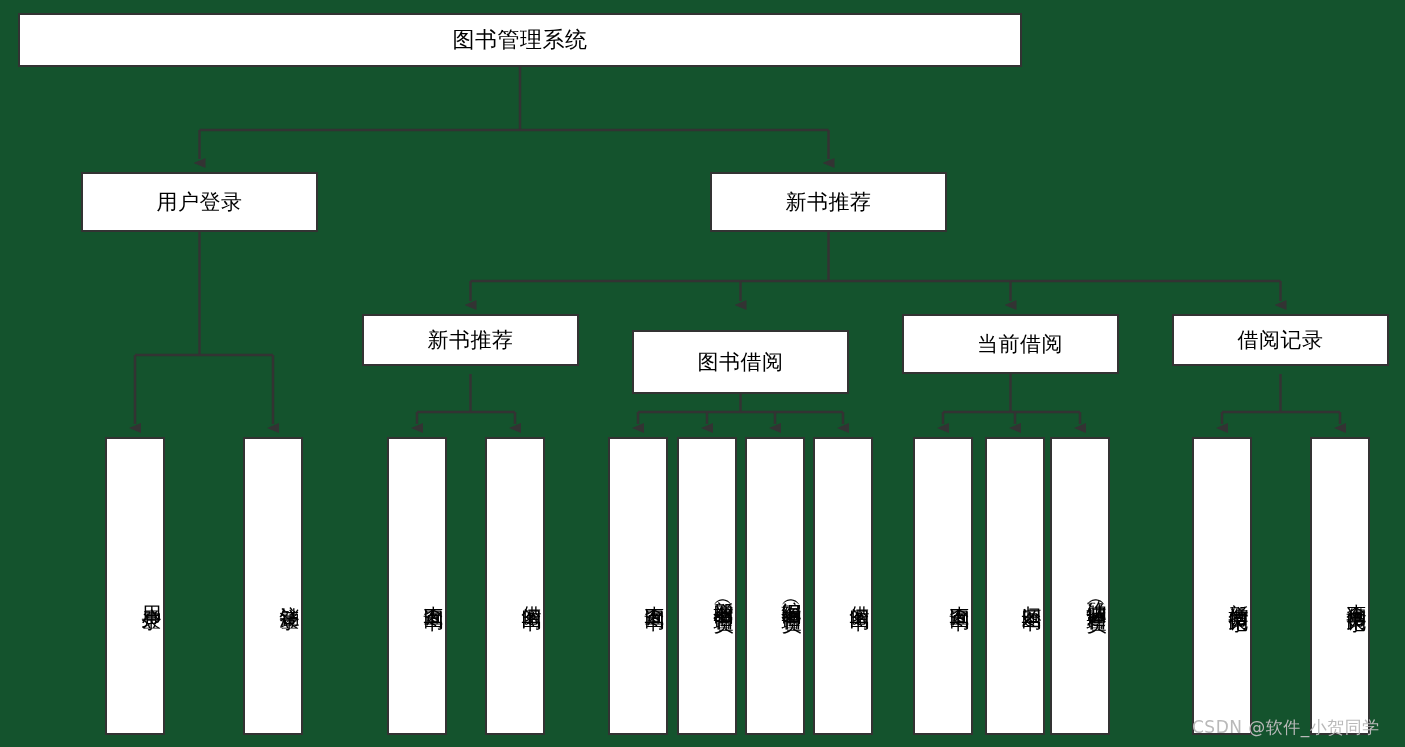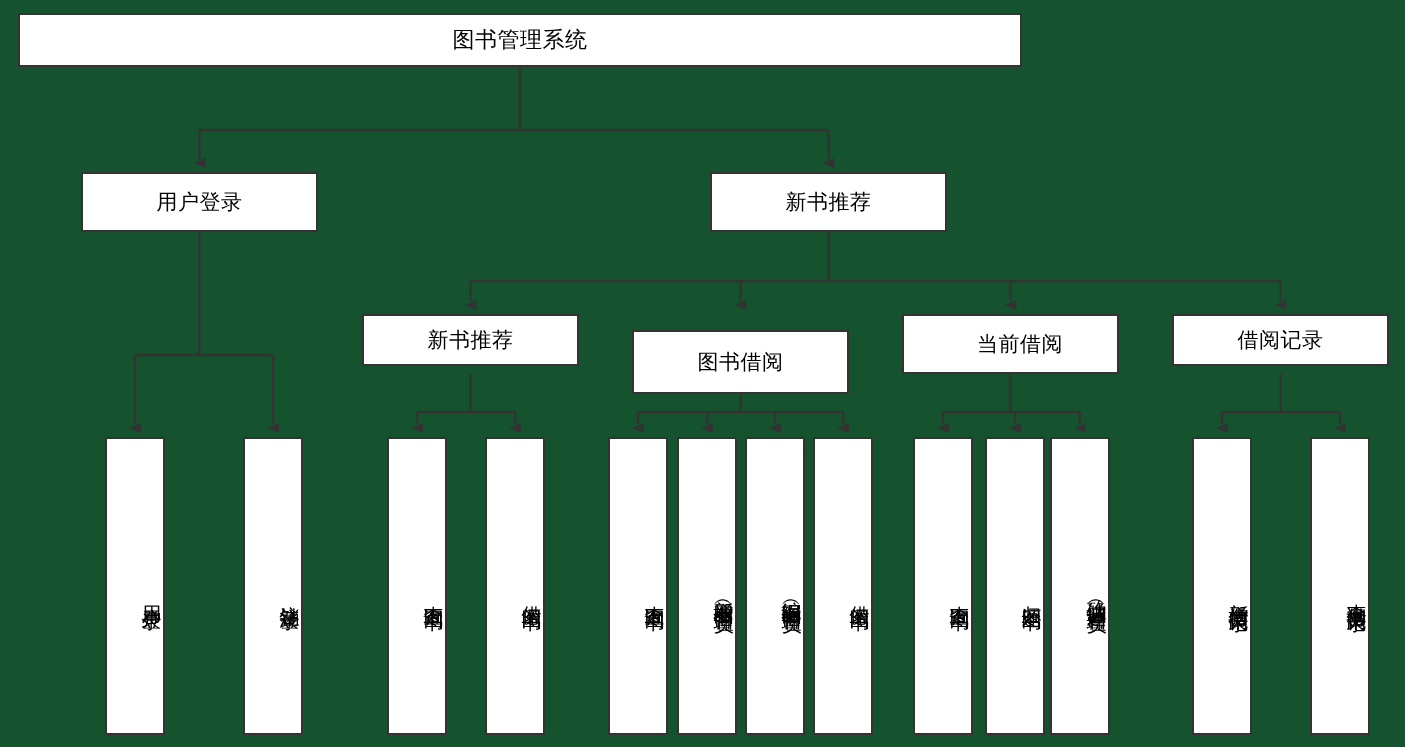--- a/index.html
+++ b/index.html
@@ -168,14 +168,15 @@
         <span class="vlabel">确认归还（管理员）</span>
       </div>
       <div class="node vert" style="left: 1192px; top: 437px; width: 60px; height: 298px;">
         <span class="vlabel">新增借阅记录</span>
       </div>
       <div class="node vert" style="left: 1310px; top: 437px; width: 60px; height: 298px;">
         <span class="vlabel">查询借阅记录</span>
       </div>
     </div>
 
+  <div class="watermark" style="left: 1192px; top: 716px;">CSDN @软件_小贺同学</div>
 
 </div>
 
 </body></html>

